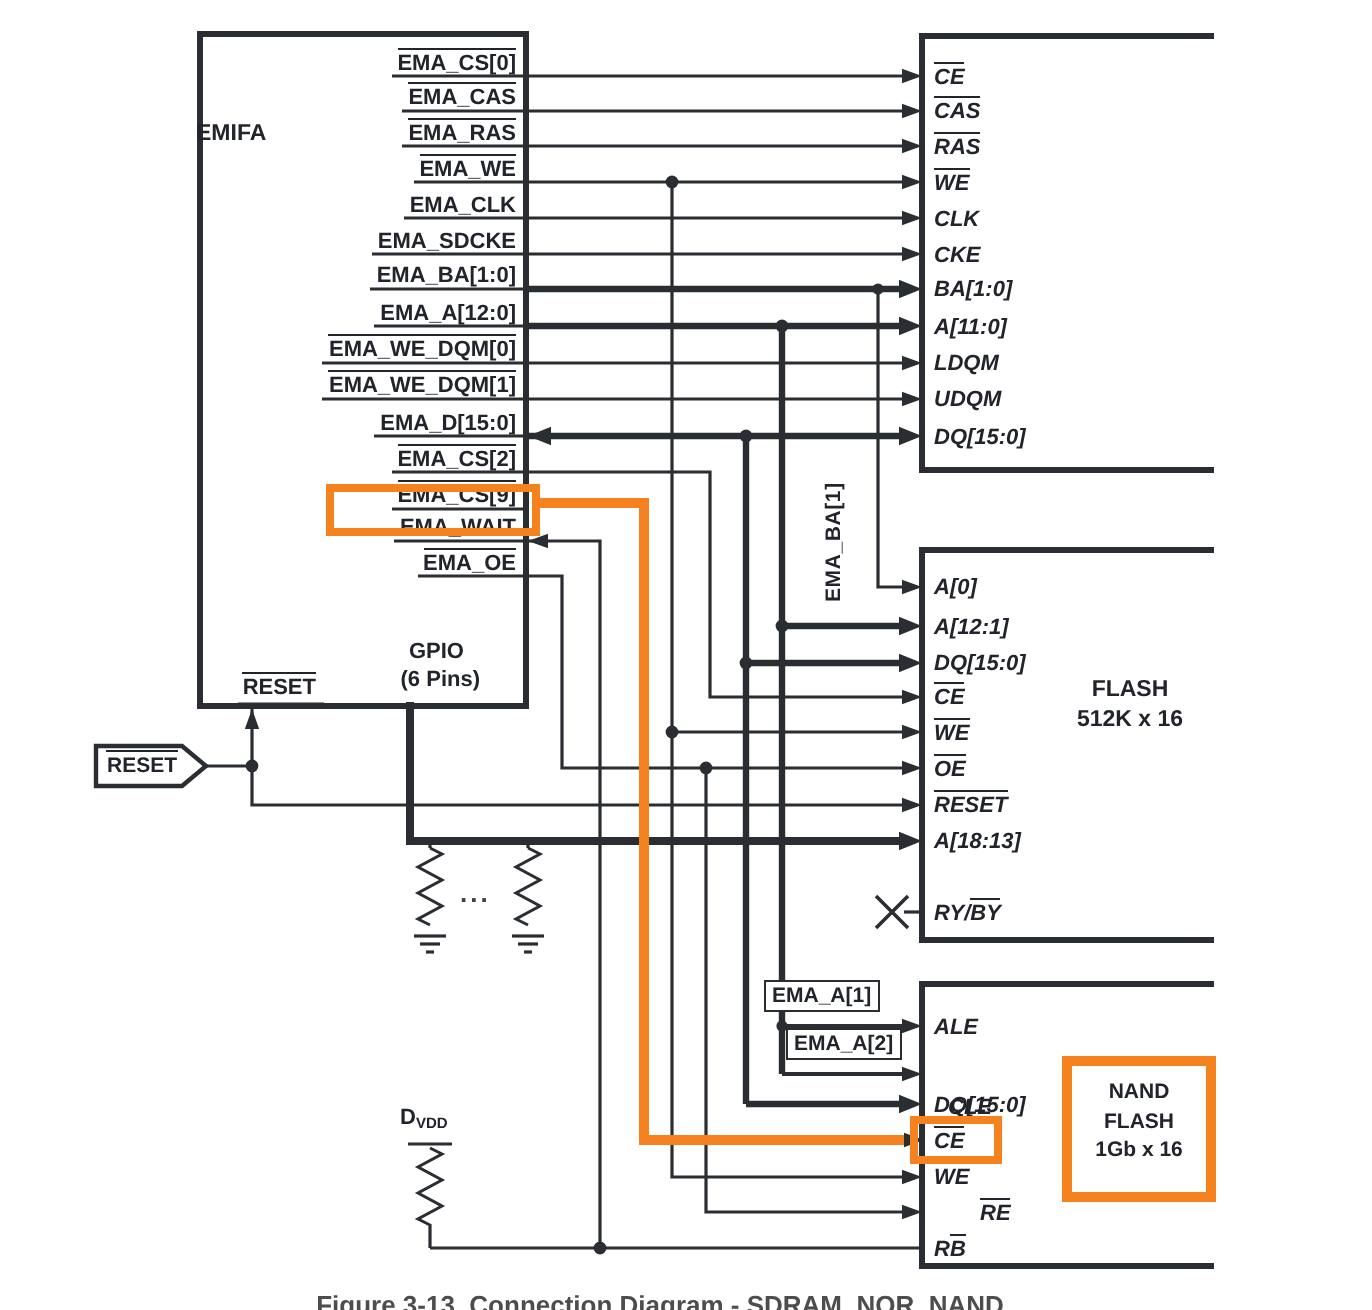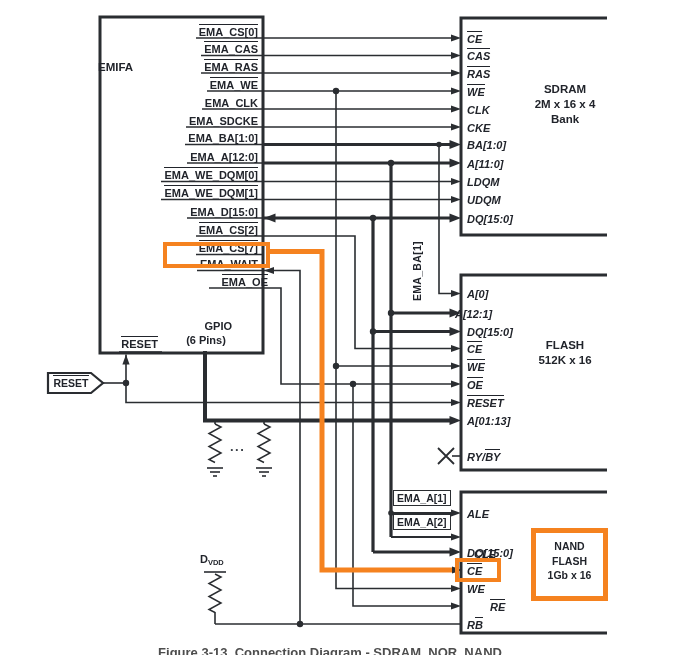--- a/index.html
+++ b/index.html
@@ -130,43 +130,38 @@
       <path d="M196,254.5 H263" fill="none" stroke="#2A2D31" stroke-width="1.6"></path>
       <path d="M197,270.5 H263" fill="none" stroke="#2A2D31" stroke-width="1.6"></path>
       <path d="M209,288 H263" fill="none" stroke="#2A2D31" stroke-width="1.6"></path>
       <path d="M119,352 H162" fill="none" stroke="#2A2D31" stroke-width="1.6"></path>
       <path d="M266,251.5 H322 V570 H457" fill="none" stroke="#F5821F" stroke-width="5"></path>
       <polygon points="462,570 452,566.4 452,573.6" fill="#2A2D31"></polygon>
     </svg>
 
   <div class="lbl" style="left:98px;top:61px;font-size:11.5px">EMIFA</div>
 
-  <div class="blocktitle" style="left:505px;top:82px">
-    <div>SDRAM</div>
-    <div>2M x 16 x 4</div>
-    <div>Bank</div>
-  </div>
 
   <div class="blocktitle" style="left:505px;top:338px">
     <div>FLASH</div>
     <div>512K x 16</div>
   </div>
 
   <div class="blocktitle" style="left:531px;top:539px;width:77px;font-size:10.5px;line-height:14.5px">
     <div>NAND</div>
     <div>FLASH</div>
     <div>1Gb x 16</div>
   </div>
 
   <div class="lbl" style="left:180px;top:320px;width:52px;text-align:right">GPIO</div>
-  <div class="lbl" style="left:172px;top:334px;width:68px;text-align:center">(6 Pins)</div>
+  <div class="lbl" style="left:172px;top:334px;width:68px;text-align:right">(6 Pins)</div>
 
   <div class="lbl" id="ema-ba1" style="left:411px;top:213px;height:88px">EMA_BA[1]</div>
 
-  <div class="boxedlbl" style="left:393px;top:490px">EMA_A[1]</div>
+  <div class="boxedlbl" style="left:382px;top:490px">EMA_A[1]</div>
   <div class="boxedlbl" style="left:393px;top:514px">EMA_A[2]</div>
 
   <div class="lbl" id="dvdd" style="left:200px;top:553px">
     <span>D</span><sub>VDD</sub>
   </div>
 
   <div class="lbl" id="ellipsis" style="left:230px;top:440px">...</div>
 
   <div class="hlbox" style="left:163px;top:242px;width:99px;height:18px;border-width:4px"></div>
   <div class="hlbox" style="left:455px;top:558px;width:38px;height:16px;border-width:4px"></div>
@@ -178,42 +173,42 @@
     <div class="lbl elbl" style="right: 428px; top: 58.5px;"><span class="seg ov">EMA_RAS</span></div>
     <div class="lbl elbl" style="right: 428px; top: 76.5px;"><span class="seg ov">EMA_WE</span></div>
     <div class="lbl elbl" style="right: 428px; top: 94.5px;"><span class="seg">EMA_CLK</span></div>
     <div class="lbl elbl" style="right: 428px; top: 112.5px;"><span class="seg">EMA_SDCKE</span></div>
     <div class="lbl elbl" style="right: 428px; top: 130px;"><span class="seg">EMA_BA[1:0]</span></div>
     <div class="lbl elbl" style="right: 428px; top: 148.5px;"><span class="seg">EMA_A[12:0]</span></div>
     <div class="lbl elbl" style="right: 428px; top: 167px;"><span class="seg ov">EMA_WE_DQM[0]</span></div>
     <div class="lbl elbl" style="right: 428px; top: 185px;"><span class="seg ov">EMA_WE_DQM[1]</span></div>
     <div class="lbl elbl" style="right: 428px; top: 203.5px;"><span class="seg">EMA_D[15:0]</span></div>
     <div class="lbl elbl" style="right: 428px; top: 221.5px;"><span class="seg ov">EMA_CS[2]</span></div>
-    <div class="lbl elbl" style="right: 428px; top: 240px;"><span class="seg ov">EMA_CS[7]</span></div>
+    <div class="lbl elbl" style="right: 428px; top: 240px;"><span class="seg ov">EMA_CS[9]</span></div>
     <div class="lbl elbl" style="right: 428px; top: 256px;"><span class="seg">EMA_WAIT</span></div>
-    <div class="lbl elbl" style="right: 418px; top: 273.5px;"><span class="seg ov">EMA_OE</span></div>
+    <div class="lbl elbl" style="right: 428px; top: 273.5px;"><span class="seg ov">EMA_OE</span></div>
     <div class="lbl rlbl" style="left: 467px; top: 30.5px;"><span class="seg ov">CE</span></div>
     <div class="lbl rlbl" style="left: 467px; top: 48px;"><span class="seg ov">CAS</span></div>
     <div class="lbl rlbl" style="left: 467px; top: 65.5px;"><span class="seg ov">RAS</span></div>
     <div class="lbl rlbl" style="left: 467px; top: 83.5px;"><span class="seg ov">WE</span></div>
     <div class="lbl rlbl" style="left: 467px; top: 101.5px; text-align: center;"><span class="seg">CLK</span></div>
     <div class="lbl rlbl" style="left: 467px; top: 119.5px;"><span class="seg">CKE</span></div>
     <div class="lbl rlbl" style="left: 467px; top: 137px;"><span class="seg">BA[1:0]</span></div>
     <div class="lbl rlbl" style="left: 467px; top: 155.5px;"><span class="seg">A[11:0]</span></div>
     <div class="lbl rlbl" style="left: 467px; top: 174px;"><span class="seg">LDQM</span></div>
     <div class="lbl rlbl" style="left: 467px; top: 192px;"><span class="seg">UDQM</span></div>
     <div class="lbl rlbl" style="left: 467px; top: 210.5px;"><span class="seg">DQ[15:0]</span></div>
     <div class="lbl rlbl" style="left: 467px; top: 286px;"><span class="seg">A[0]</span></div>
-    <div class="lbl rlbl" style="left: 455px; top: 305.5px; text-align: right;"><span class="seg">A[12:1]</span></div>
+    <div class="lbl rlbl" style="left: 467px; top: 305.5px; text-align: right;"><span class="seg">A[12:1]</span></div>
     <div class="lbl rlbl" style="left: 467px; top: 324px;"><span class="seg">DQ[15:0]</span></div>
     <div class="lbl rlbl" style="left: 467px; top: 341px;"><span class="seg ov">CE</span></div>
     <div class="lbl rlbl" style="left: 467px; top: 358.5px;"><span class="seg ov">WE</span></div>
     <div class="lbl rlbl" style="left: 467px; top: 376.5px;"><span class="seg ov">OE</span></div>
     <div class="lbl rlbl" style="left: 467px; top: 395px;"><span class="seg ov">RESET</span></div>
-    <div class="lbl rlbl" style="left: 467px; top: 413px;"><span class="seg">A[01:13]</span></div>
+    <div class="lbl rlbl" style="left: 467px; top: 413px;"><span class="seg">A[18:13]</span></div>
     <div class="lbl rlbl" style="left: 467px; top: 448.5px;"><span class="seg">RY/</span><span class="seg ov">BY</span></div>
     <div class="lbl rlbl" style="left: 467px; top: 505.5px;"><span class="seg">ALE</span></div>
     <div class="lbl rlbl" style="left: 474px; top: 529.5px; margin-top: 16px;"><span class="seg">CLE</span></div>
     <div class="lbl rlbl" style="left: 467px; top: 544.5px;"><span class="seg">DQ[15:0]</span></div>
     <div class="lbl rlbl" style="left: 467px; top: 562.5px;"><span class="seg ov">CE</span></div>
     <div class="lbl rlbl" style="left: 467px; top: 581px;"><span class="seg ov">WE</span></div>
     <div class="lbl rlbl" style="left: 490px; top: 598.5px;"><span class="seg ov">RE</span></div>
     <div class="lbl rlbl" style="left: 467px; top: 616.5px;"><span class="seg">R</span><span class="seg ov">B</span></div>
     <div class="lbl elbl" style="right: 528px; top: 336px;"><span class="seg ov">RESET</span></div>
     <div class="lbl " style="left: 48px; top: 375px; width: 46px; text-align: center; font-size: 10.5px; z-index: 4;"><span class="seg ov">RESET</span></div>

